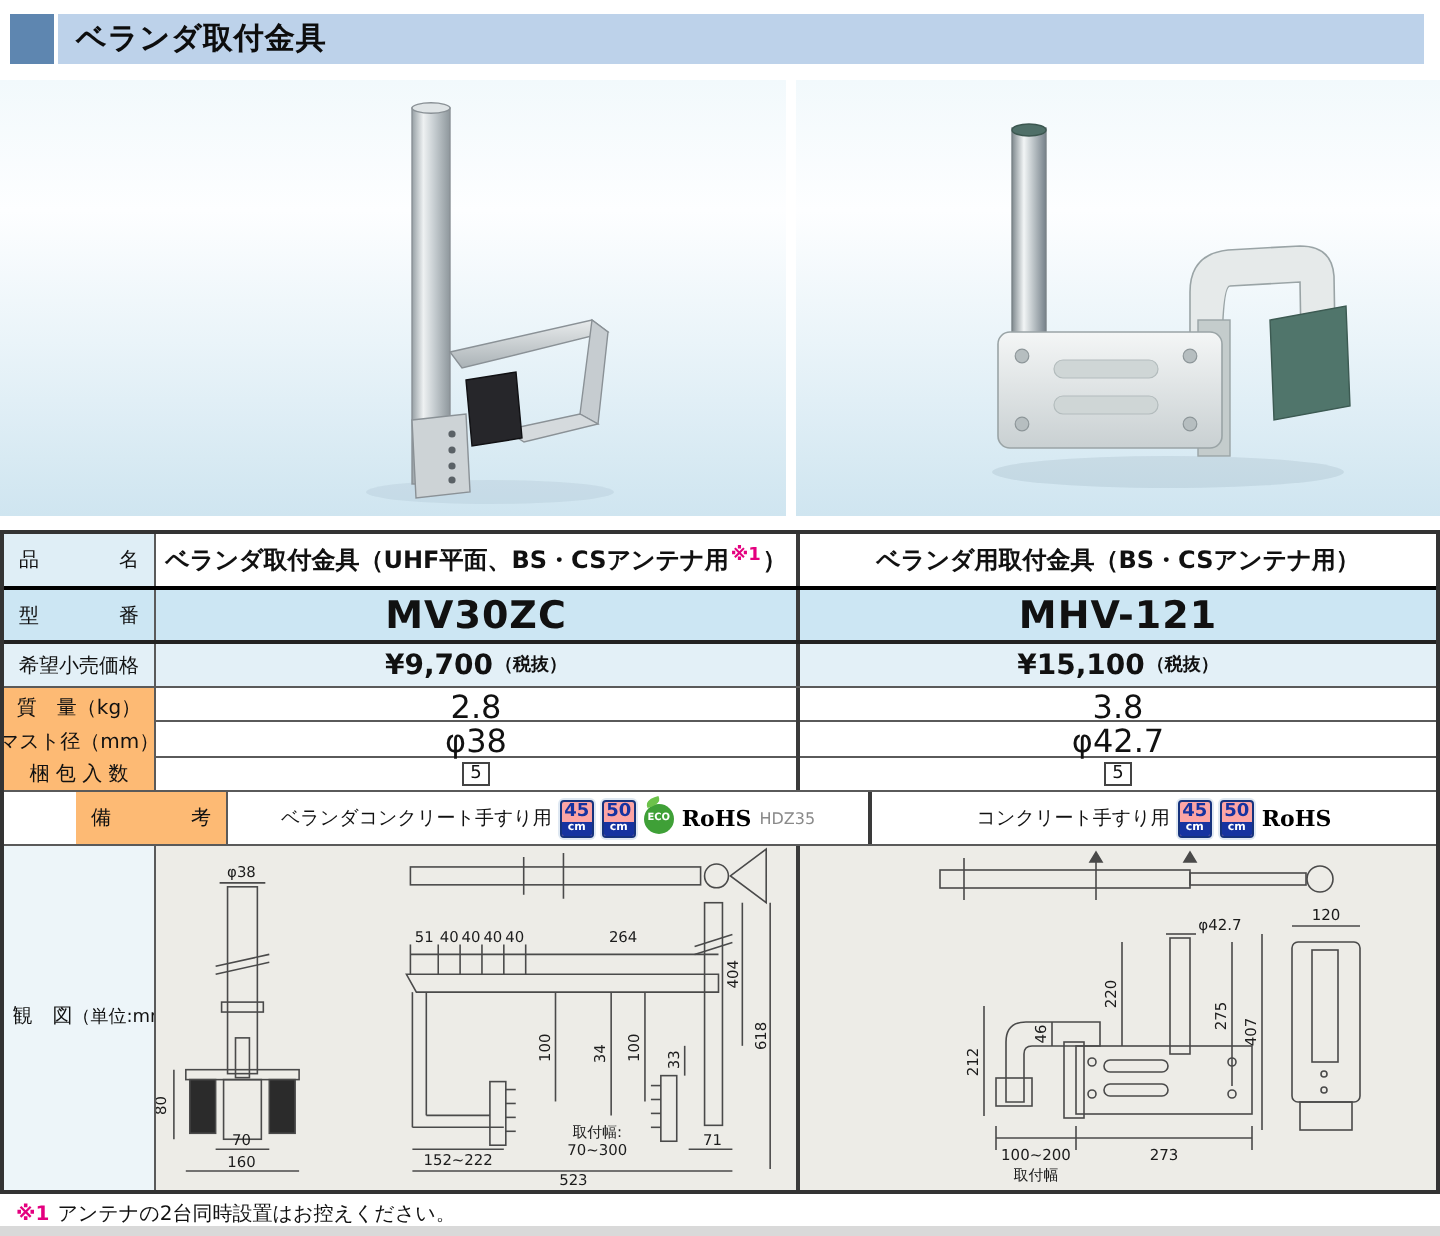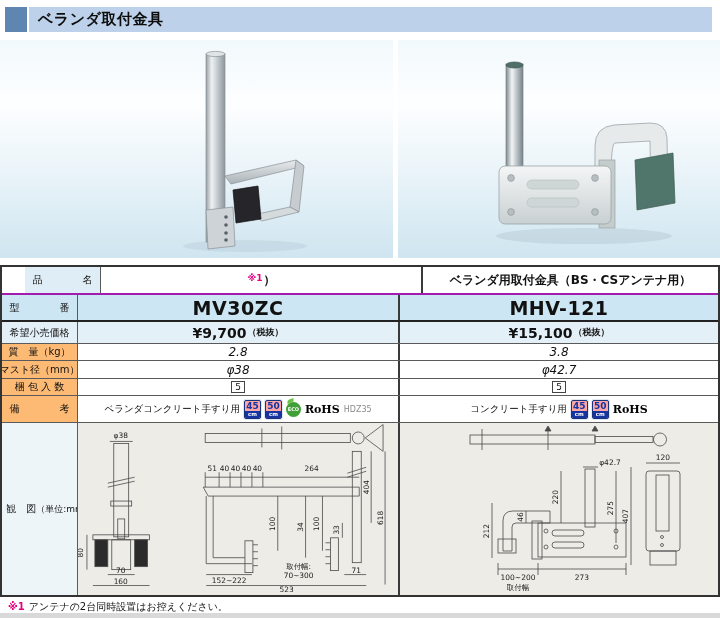--- a/index.html
+++ b/index.html
@@ -25,39 +25,39 @@
 
   
   .spec-table { position:absolute; top:265px; left:0; width:720px; border:2px solid #333; background:#fff; }
   .t-row { display:grid; grid-template-columns:76px 322px 1fr; border-bottom:1px solid #5a5a5a; }
   .t-row:last-child { border-bottom:none; }
   .t-label { border-right:1px solid #5a5a5a; font-size:10px; display:flex; align-items:center;
     justify-content:center; text-align:center; background:#fdba74; padding:0 2px; white-space:nowrap; overflow:hidden; }
   .t-v { border-right:2px solid #3a3a3a; display:flex; align-items:center; justify-content:center; text-align:center; }
   .t-v:last-child { border-right:none; }
 
-  .row-name { height:28px; border-bottom:2px solid #a21caf;padding-left:23px; }
+  .row-name { height:28px; border-bottom:2px solid #000000; }
   .row-name .t-label { background:#dfeef6; }
   .row-name .t-v { font-size:12px; font-weight:bold; white-space:nowrap; }
   .name-marker { color:#e4007f; font-size:9px; font-weight:bold; margin:0 1px; position:relative; top:-2px; }
 
   .row-model { height:27px; border-bottom:2px solid #222; background:#cce6f3; }
   .row-model .t-label, .row-model .t-v { background:#cce6f3; }
   .row-model .t-v { font-size:19px; font-weight:bold; letter-spacing:0.5px; }
 
   .row-price { height:22px; background:#e3f0f7; }
   .row-price .t-label, .row-price .t-v { background:#e3f0f7; }
   .price-main { font-size:14px; font-weight:bold; }
   .price-note { font-size:9px; font-weight:bold; margin-left:1px; }
 
   .row-weight { height:17px; } .row-mast { height:18px; } .row-pack { height:17px; }
-  .row-weight .t-v, .row-mast .t-v { font-size:12px;font-style:italic; }
+  .row-weight .t-v, .row-mast .t-v { font-size:16px; }
   .boxed-num { display:inline-block; border:1px solid #444; font-size:9px; line-height:10px; padding:0 3px; background:#fff; }
 
-  .row-remarks { height:27px; }
+  .row-remarks { height:27px;padding-left:36px; }
   .remarks-wrap { display:flex; align-items:center; justify-content:center; gap:4px; width:100%; }
   .remarks-text { font-size:9.5px; white-space:nowrap;text-align:center; }
   .badge-cm { display:inline-flex; flex-direction:column; align-items:stretch; width:17px;
     border:1px solid #16337e; border-radius:2px; background:#fca5a5; overflow:hidden; box-shadow:0 0 0 1px #dfe8f2; }
   .badge-num { color:#1633a0; font-weight:bold; font-size:9px; line-height:10px; text-align:center; }
   .badge-unit { background:#1633a0; color:#fff; font-size:5.5px; font-weight:bold; line-height:7px; text-align:center; }
   .eco-badge { position:relative; width:15px; height:15px; border-radius:50%; background:#3fa037;
     color:#fff; font-size:5px; font-weight:bold; display:inline-flex; align-items:center; justify-content:center; }
   .eco-badge::after { content:""; position:absolute; top:-3px; left:1px; width:7px; height:4px;
     background:#6cc24a; border-radius:70% 0 70% 0; transform:rotate(-18deg); }
@@ -145,20 +145,21 @@
       <circle cx="196" cy="138" r="3.4" fill="#b6bec0" stroke="#8d9699" stroke-width="0.6"></circle>
       <circle cx="196" cy="172" r="3.4" fill="#b6bec0" stroke="#8d9699" stroke-width="0.6"></circle>
     </svg>
   </div>
 
   <div class="spec-table">
 
     <div class="t-row row-name">
       <div class="t-label">品　　　　名</div>
       <div class="t-v">
+        <span>ベランダ取付金具（UHF平面、BS・CSアンテナ用</span>
           <span class="name-marker">※1</span>
           <span>）</span>
       </div>
       <div class="t-v">
         <span>ベランダ用取付金具（BS・CSアンテナ用）</span>
       </div>
     </div>
 
     <div class="t-row row-model">
       <div class="t-label">型　　　　番</div>

